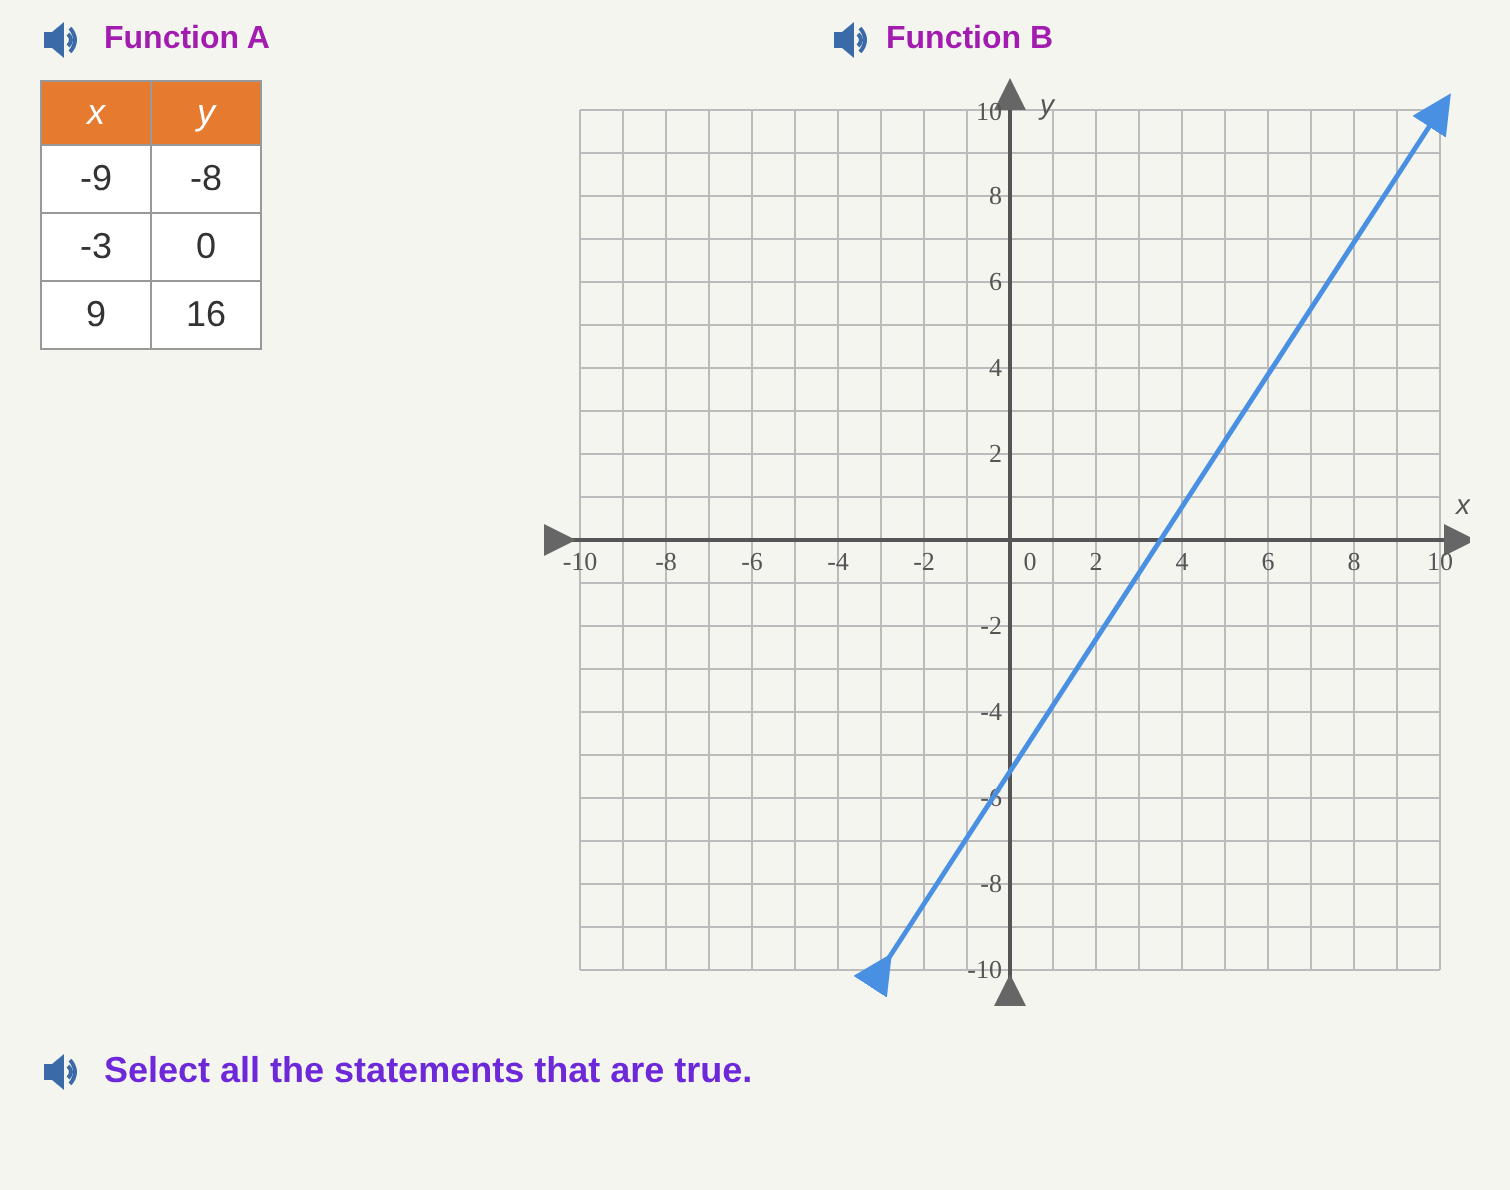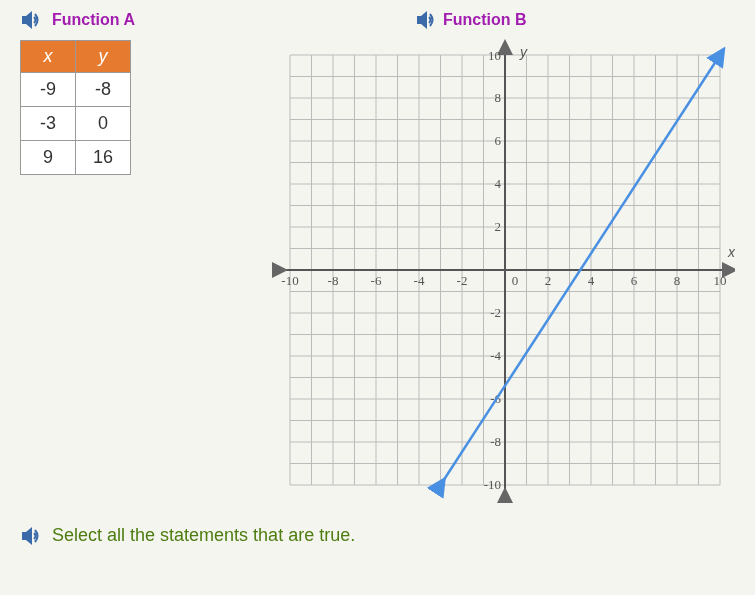--- a/index.html
+++ b/index.html
@@ -77,21 +77,22 @@
       position: relative;
       width: 470px;
       height: 470px;
     }
     .prompt-row {
       display: flex;
       align-items: center;
       gap: 8px;
       margin-top: 20px;
       font-size: 18px;
-      color: #4d7c0f;
+      color: #6d28d9;
+      font-weight: bold;
     }
   </style>
 </head>
 <body>
 
 <div class="content">
   <div class="top-row">
     <div class="func-a">
       <div class="title-row">
         <span class="speaker-icon">

